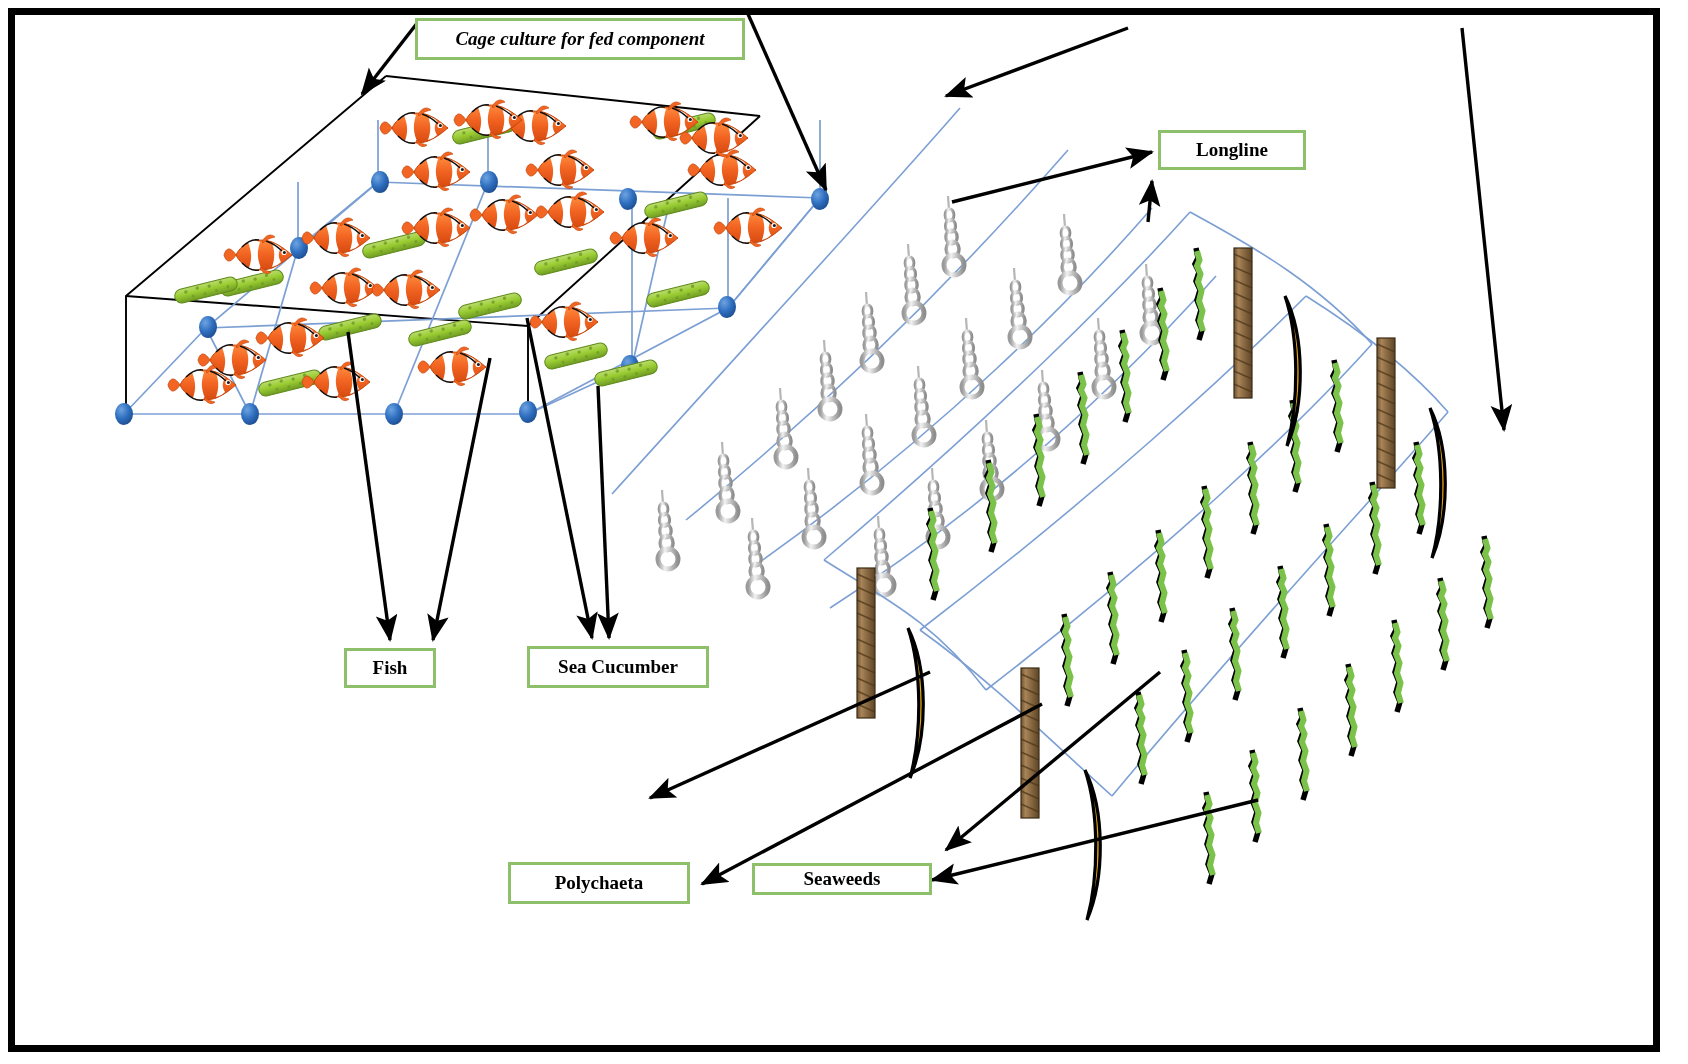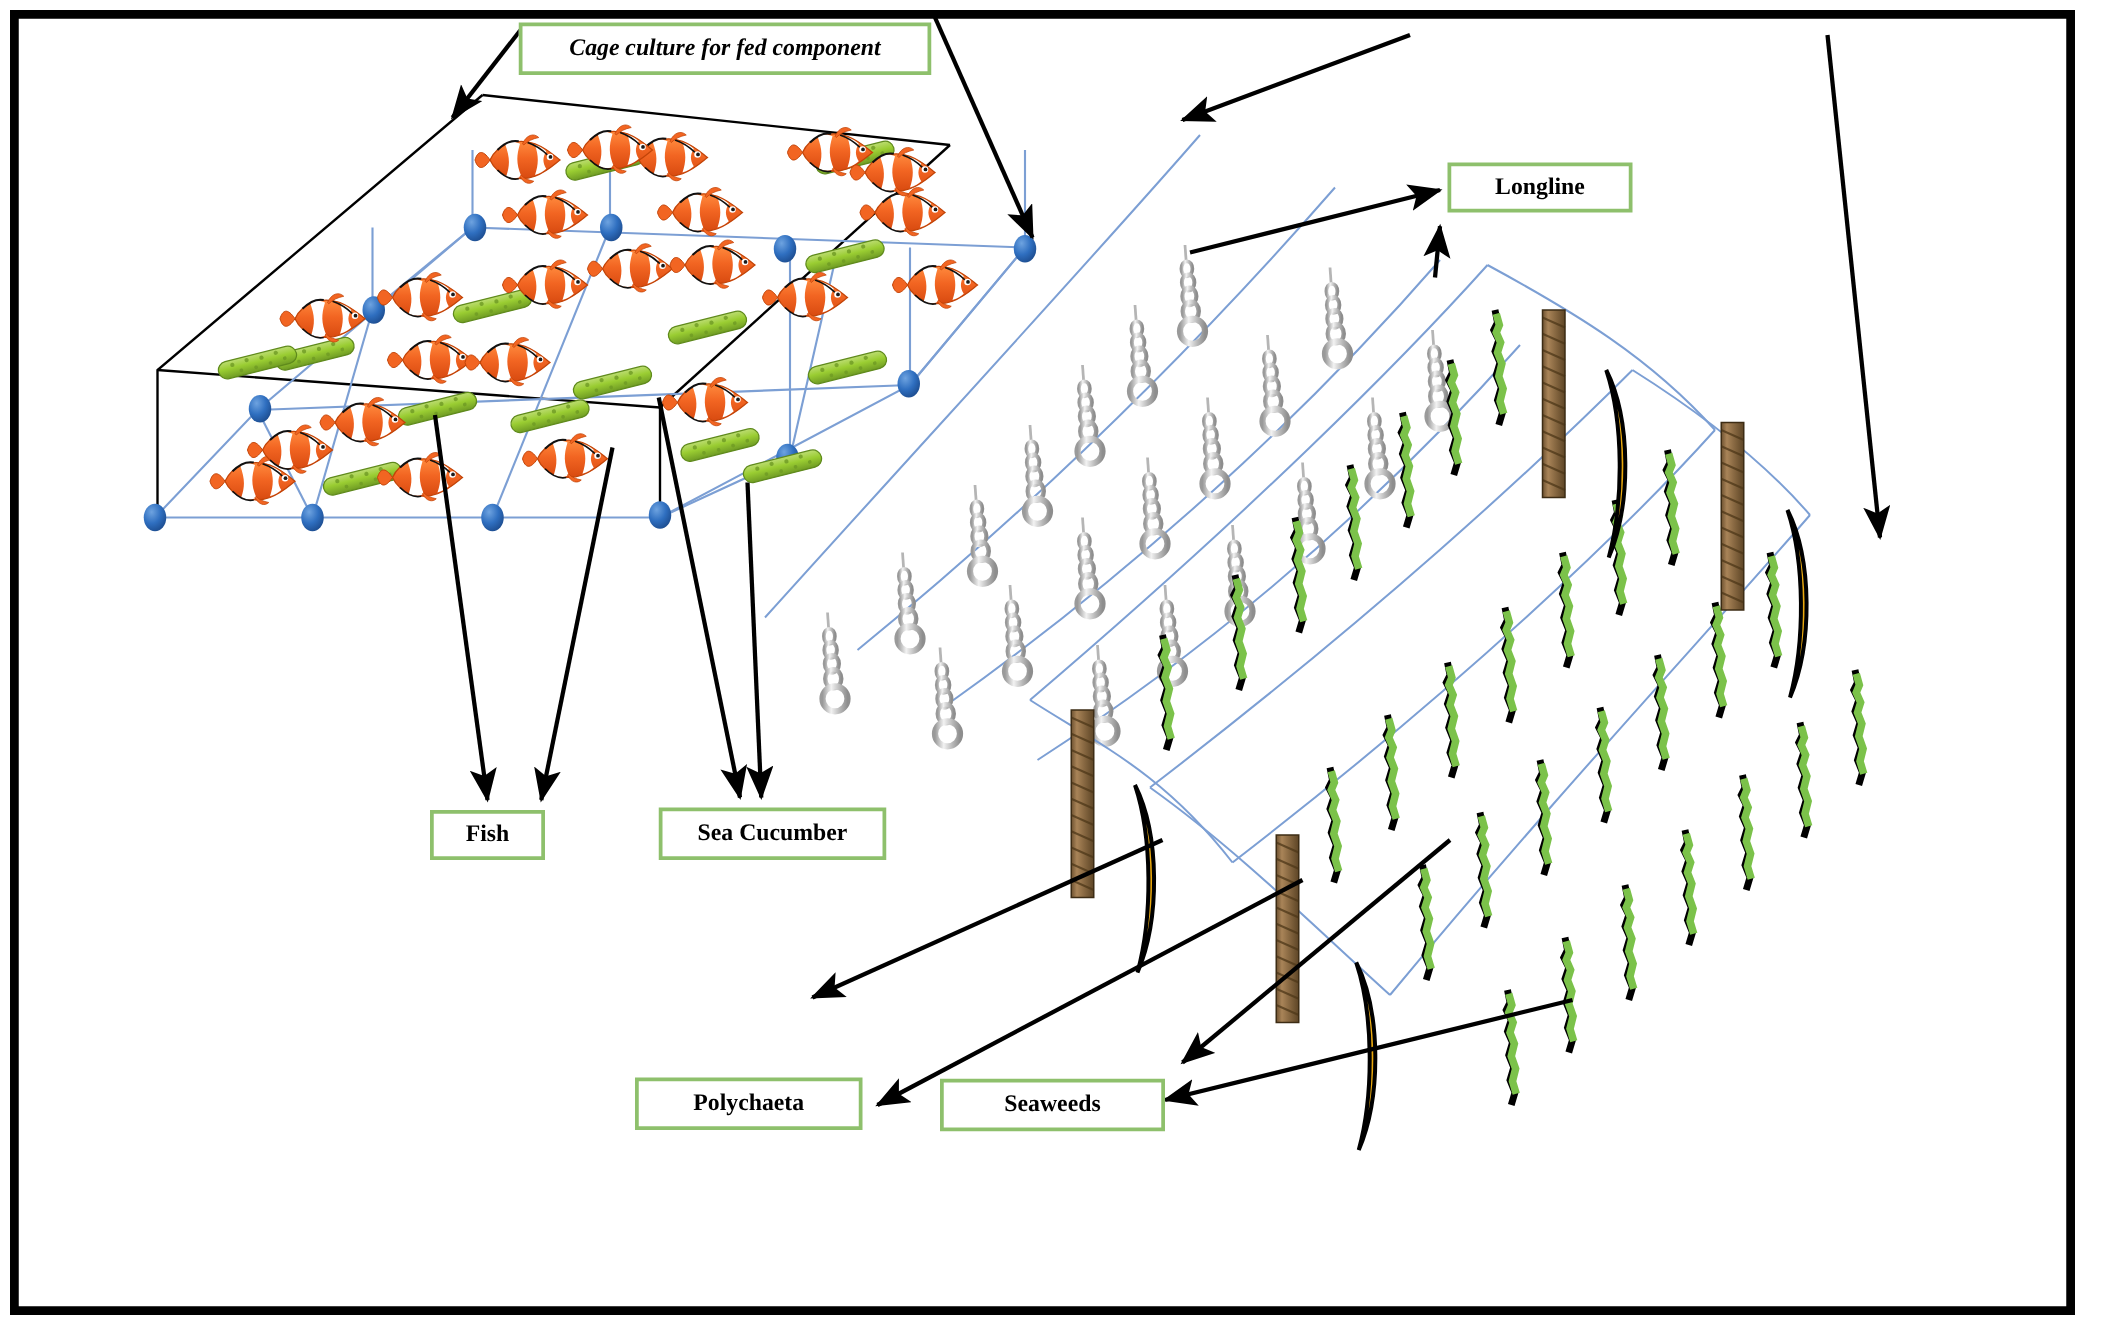--- a/index.html
+++ b/index.html
@@ -340,16 +340,16 @@
 
   <div class="lbl" style="left:527px;top:646px;width:182px;height:42px;font-size:19px;">
     <span>Sea Cucumber</span>
   </div>
 
 
   <div class="lbl" style="left:508px;top:862px;width:182px;height:42px;font-size:19px;justify-content:flex-end;">
     <span>Polychaeta</span>
   </div>
 
-  <div class="lbl" style="left:752px;top:863px;width:180px;height:42px;font-size:19px;">
+  <div class="lbl" style="left:752px;top:863px;width:180px;height:32px;font-size:19px;">
     <span>Seaweeds</span>
   </div>
 </div>
 
 </body></html>

